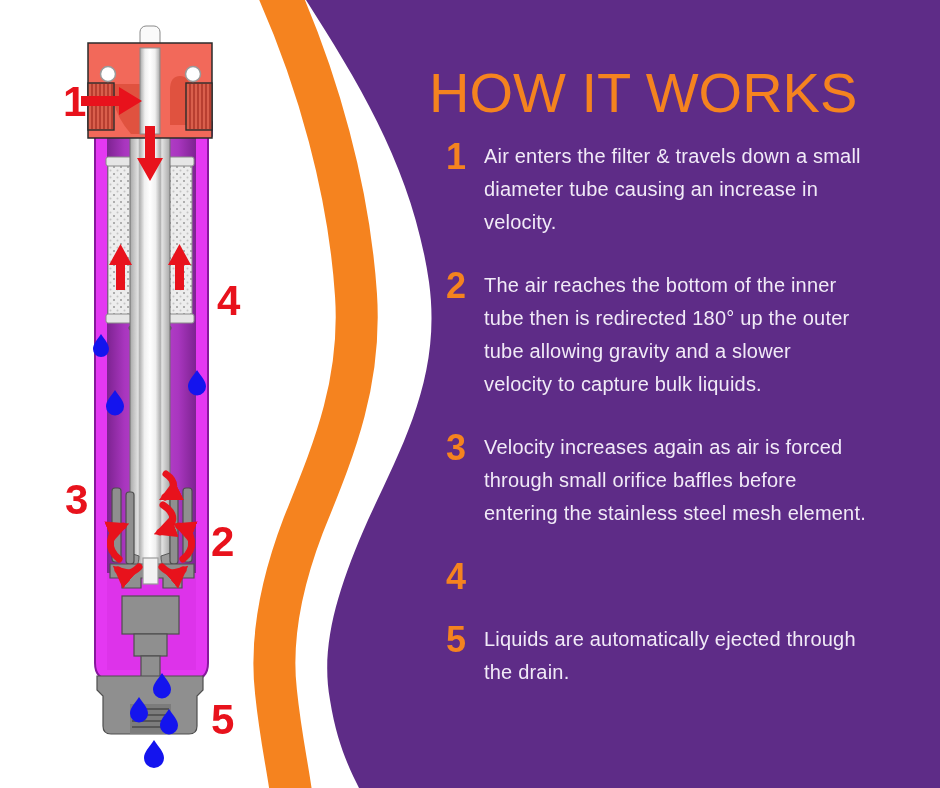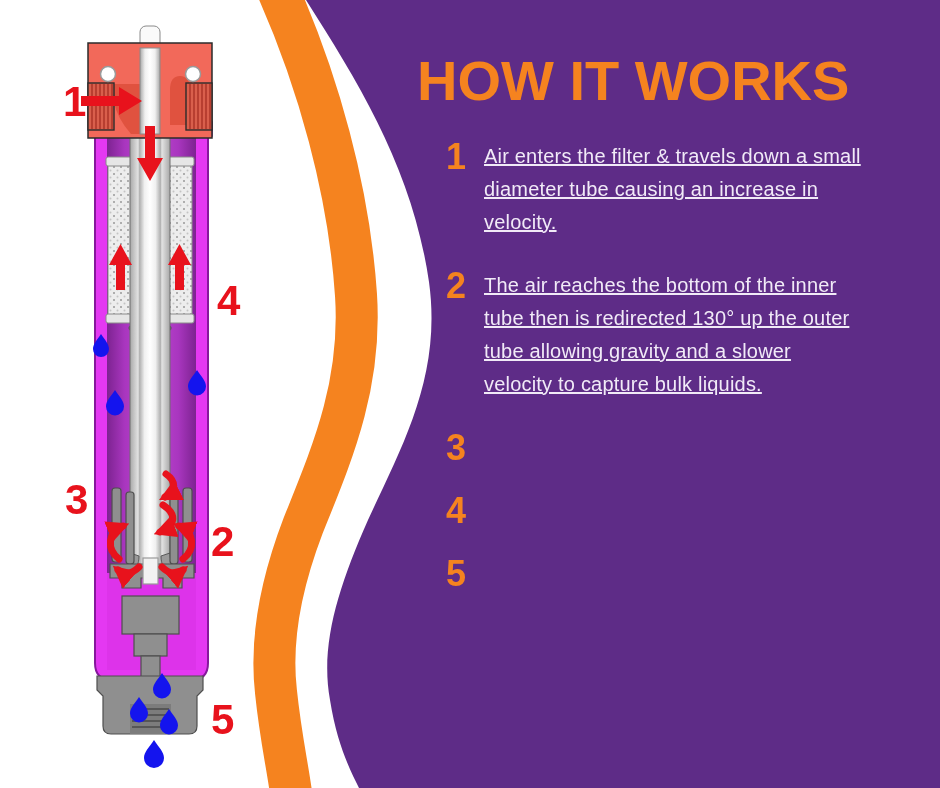--- a/index.html
+++ b/index.html
@@ -1,30 +1,30 @@
 <!DOCTYPE html>
 <html><head>
 <meta charset="utf-8">
 <style>
   html,body{margin:0;padding:0;background:#333;}
   .canvas{position:relative;width:940px;height:788px;overflow:hidden;
           background:#5E2C87;font-family:"Liberation Sans",sans-serif;}
   .bg-svg,.diagram-svg{position:absolute;display:block;}
   .bg-svg{left:0;top:0;}
   .diagram-svg{left:35px;top:18px;}
-  .page-title{position:absolute;left:413px;top:44px;margin:4px;
-              font-size:56px;font-weight:bold;letter-spacing:0px;
+  .page-title{position:absolute;left:413px;top:44px;margin:16px;
+              font-size:56px;font-weight:normal;letter-spacing:0px;
               color:#F5831F;white-space:nowrap;}
   .steps{position:absolute;left:446px;top:140px;width:474px;
          display:flex;flex-direction:column;gap:30px;}
   .step{display:flex;align-items:flex-start;}
   .step-num{flex:0 0 38px;font-size:36px;font-weight:bold;line-height:33px;
             color:#F5831F;}
   .step-text{margin:0;font-size:20px;line-height:33px;color:#F1EAF7;
-             white-space:pre-line;letter-spacing:0.2px;text-decoration:underline;}
+             white-space:pre-line;letter-spacing:0.2px;}
   .logo{position:absolute;left:786px;top:700px;width:150px;height:74px;}
 </style>
 </head>
 <body>
 
 <div class="canvas">
 
   <svg class="bg-svg" width="940" height="788" viewBox="0 0 940 788" aria-hidden="true">
     <rect x="0" y="0" width="940" height="788" fill="#5E2C87"></rect>
     <path fill="#FFFFFF" d="M0,0 L306,0 C362,88 413,172 429,282 C442,376 402,446 368,520
@@ -173,29 +173,34 @@
   <div class="steps">
     <div class="step">
       <span class="step-num">1</span>
       <p class="step-text">Air enters the filter &amp; travels down a small
 diameter tube causing an increase in
 velocity.</p>
     </div>
     <div class="step">
       <span class="step-num">2</span>
       <p class="step-text">The air reaches the bottom of the inner
-tube then is redirected 130° up the outer
+tube then is redirected 180° up the outer
 tube allowing gravity and a slower
 velocity to capture bulk liquids.</p>
     </div>
     <div class="step">
       <span class="step-num">3</span>
+      <p class="step-text">Velocity increases again as air is forced
+through small orifice baffles before
+entering the stainless steel mesh element.</p>
     </div>
     <div class="step">
       <span class="step-num">4</span>
     </div>
     <div class="step">
       <span class="step-num">5</span>
+      <p class="step-text">Liquids are automatically ejected through
+the drain.</p>
     </div>
   </div>
 
 
 </div>
 
 </body></html>

